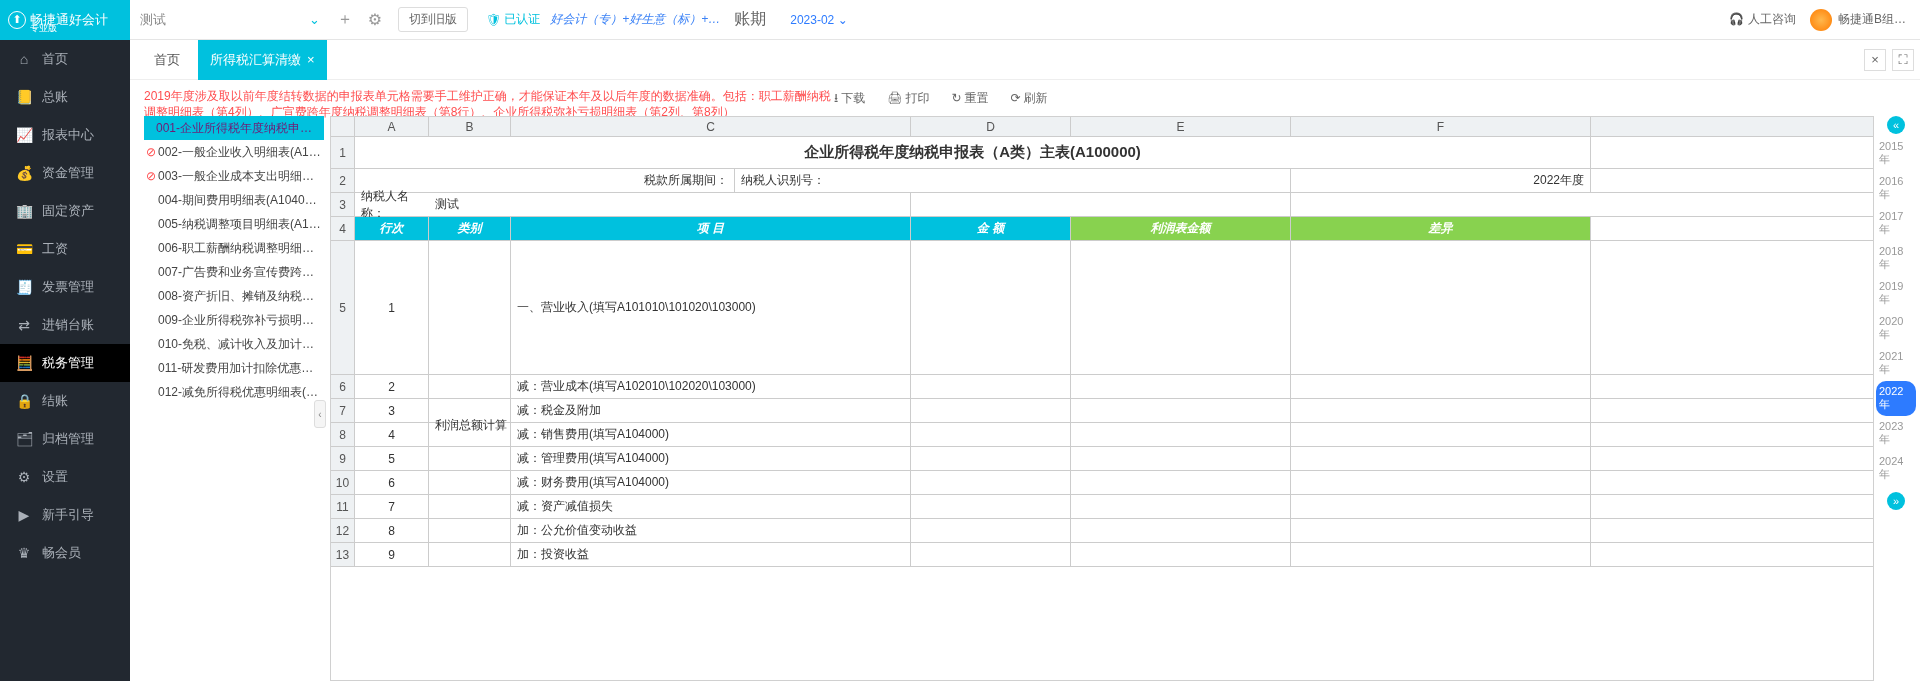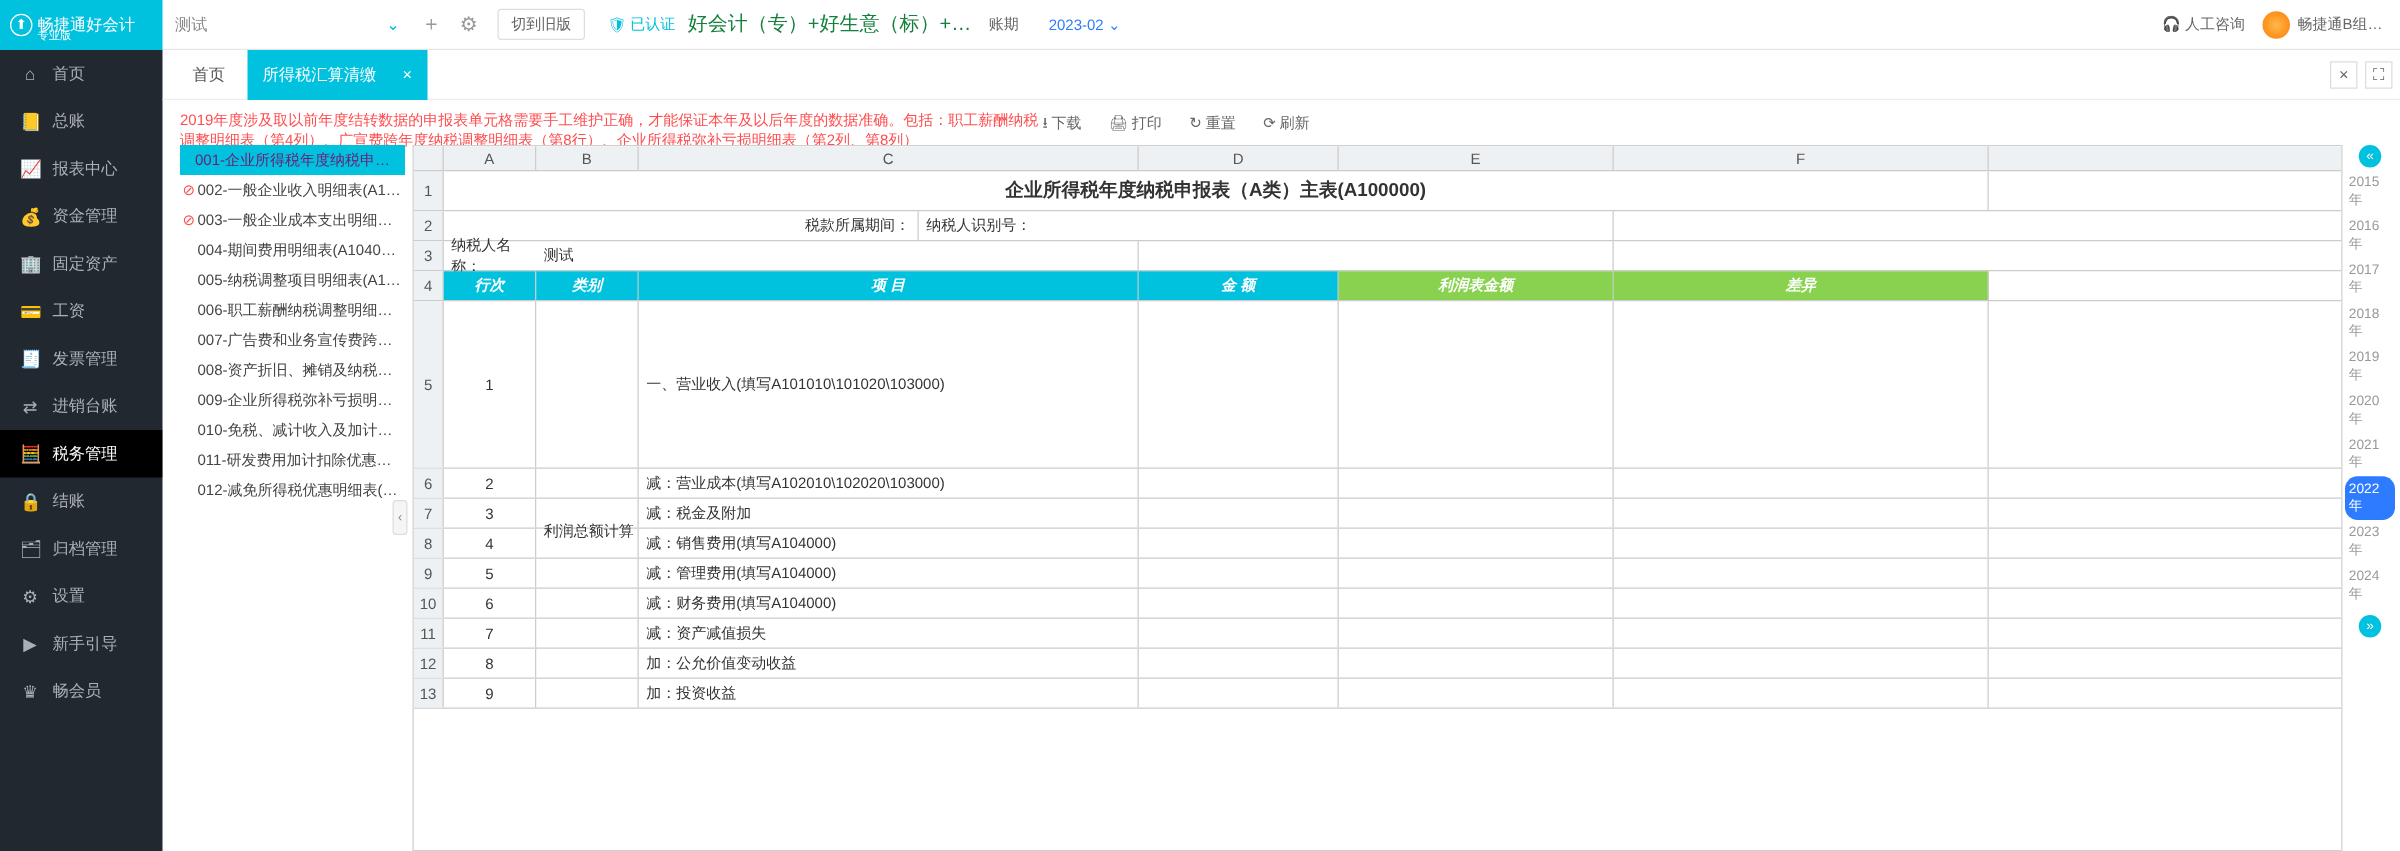--- a/index.html
+++ b/index.html
@@ -7,40 +7,40 @@
 
 
 .topbar { height: 40px; display: flex; align-items: center; border-bottom: 1px solid #e5e5e5; position: relative; }
 .brand { width: 130px; height: 40px; background: #00c1de; color: #fff; display: flex; align-items: center; gap: 4px; padding-left: 8px; font-size: 13px; }
 .brand-sub { position: absolute; top: 22px; left: 30px; font-size: 9px; color: #fff; }
 .brand-logo { width: 18px; height: 18px; border: 1.5px solid #fff; border-radius: 50%; display: flex; align-items: center; justify-content: center; font-size: 11px; }
 .org-select { width: 200px; padding: 0 10px; color: #888; font-size: 13px; display: flex; align-items: center; justify-content: space-between; }
 .tb-icon { width: 30px; color: #999; font-size: 16px; text-align: center; cursor: pointer; }
 .old-ver { border: 1px solid #ddd; border-radius: 3px; padding: 3px 10px; font-size: 12px; color: #666; margin: 0 8px; cursor: pointer; }
 .auth { color: #00c1de; font-size: 12px; margin: 0 10px; display: flex; align-items: center; gap: 3px; }
-.plan { color: #15803d; font-size: 16px; }
-.period-lbl { color: #666; font-size: 12px; margin-left: 14px; }
+.plan { color: #3b82f6; font-size: 12px; font-style: italic; }
+.period-lbl { color: #666; font-size: 16px; margin-left: 14px; }
 .period-val { color: #2d7bff; font-size: 12px; margin-left: 24px; }
 .spacer { flex: 1; }
 .top-right { display: flex; align-items: center; gap: 14px; padding-right: 14px; color: #666; font-size: 12px; }
 .avatar { width: 22px; height: 22px; border-radius: 50%; background: radial-gradient(circle,#ffb84d,#ff7b00); }
 
 
 .sidebar { position: absolute; top: 40px; left: 0; bottom: 0; width: 130px; background: #222830; color: #aab0b8; font-size: 13px; overflow-y: auto; }
 .side-item { height: 38px; display: flex; align-items: center; gap: 10px; padding-left: 16px; cursor: pointer; }
 .side-item.active { background: #000; color: #fff; }
 .side-item .ico { width: 16px; text-align: center; font-size: 14px; }
 
 
 .content { position: absolute; top: 40px; left: 130px; right: 0; bottom: 0; display: flex; flex-direction: column; }
 
 
 .tabs { height: 40px; display: flex; align-items: center; border-bottom: 1px solid #eee; padding-left: 12px; gap: 6px; position: relative; }
 .tab { padding: 0 12px; height: 40px; line-height: 40px; font-size: 13px; color: #555; cursor: pointer; }
-.tab.active { background: #00c1de; color: #fff; display: flex; align-items: center; gap: 21px; }
+.tab.active { background: #00c1de; color: #fff; display: flex; align-items: center; gap: 6px; }
 .tab .x { font-size: 13px; }
 .tabs-right { position: absolute; right: 6px; display: flex; gap: 6px; }
 .sq { width: 22px; height: 22px; border: 1px solid #ddd; display: flex; align-items: center; justify-content: center; color: #666; font-size: 13px; cursor: pointer; }
 
 
 .work { flex: 1; display: flex; position: relative; }
 
 
 .warn-bar { position: absolute; top: 0; left: 0; right: 46px; padding: 8px 14px 4px 14px; color: #ff4d4f; font-size: 12px; line-height: 16px; display: flex; }
 .warn-text { flex: 1; max-width: 690px; }
@@ -229,20 +229,21 @@
 
       <div class="row r1">
         <div class="rh">1</div>
         <div class="cell" style="width:1236px;justify-content:center">企业所得税年度纳税申报表（A类）主表(A100000)</div>
       </div>
 
       <div class="row rn">
         <div class="rh">2</div>
         <div class="cell" style="width:380px;justify-content:flex-end">税款所属期间：</div>
         <div class="cell" style="width:556px">纳税人识别号：</div>
+        <div class="cell cF" style="justify-content:flex-end">2022年度</div>
       </div>
 
       <div class="row rn">
         <div class="rh">3</div>
         <div class="cell" style="width:74px;border-right:none">纳税人名称：</div>
         <div class="cell" style="width:482px">测试</div>
         <div class="cell" style="width:380px"></div>
       </div>
 
       <div class="row rn">

